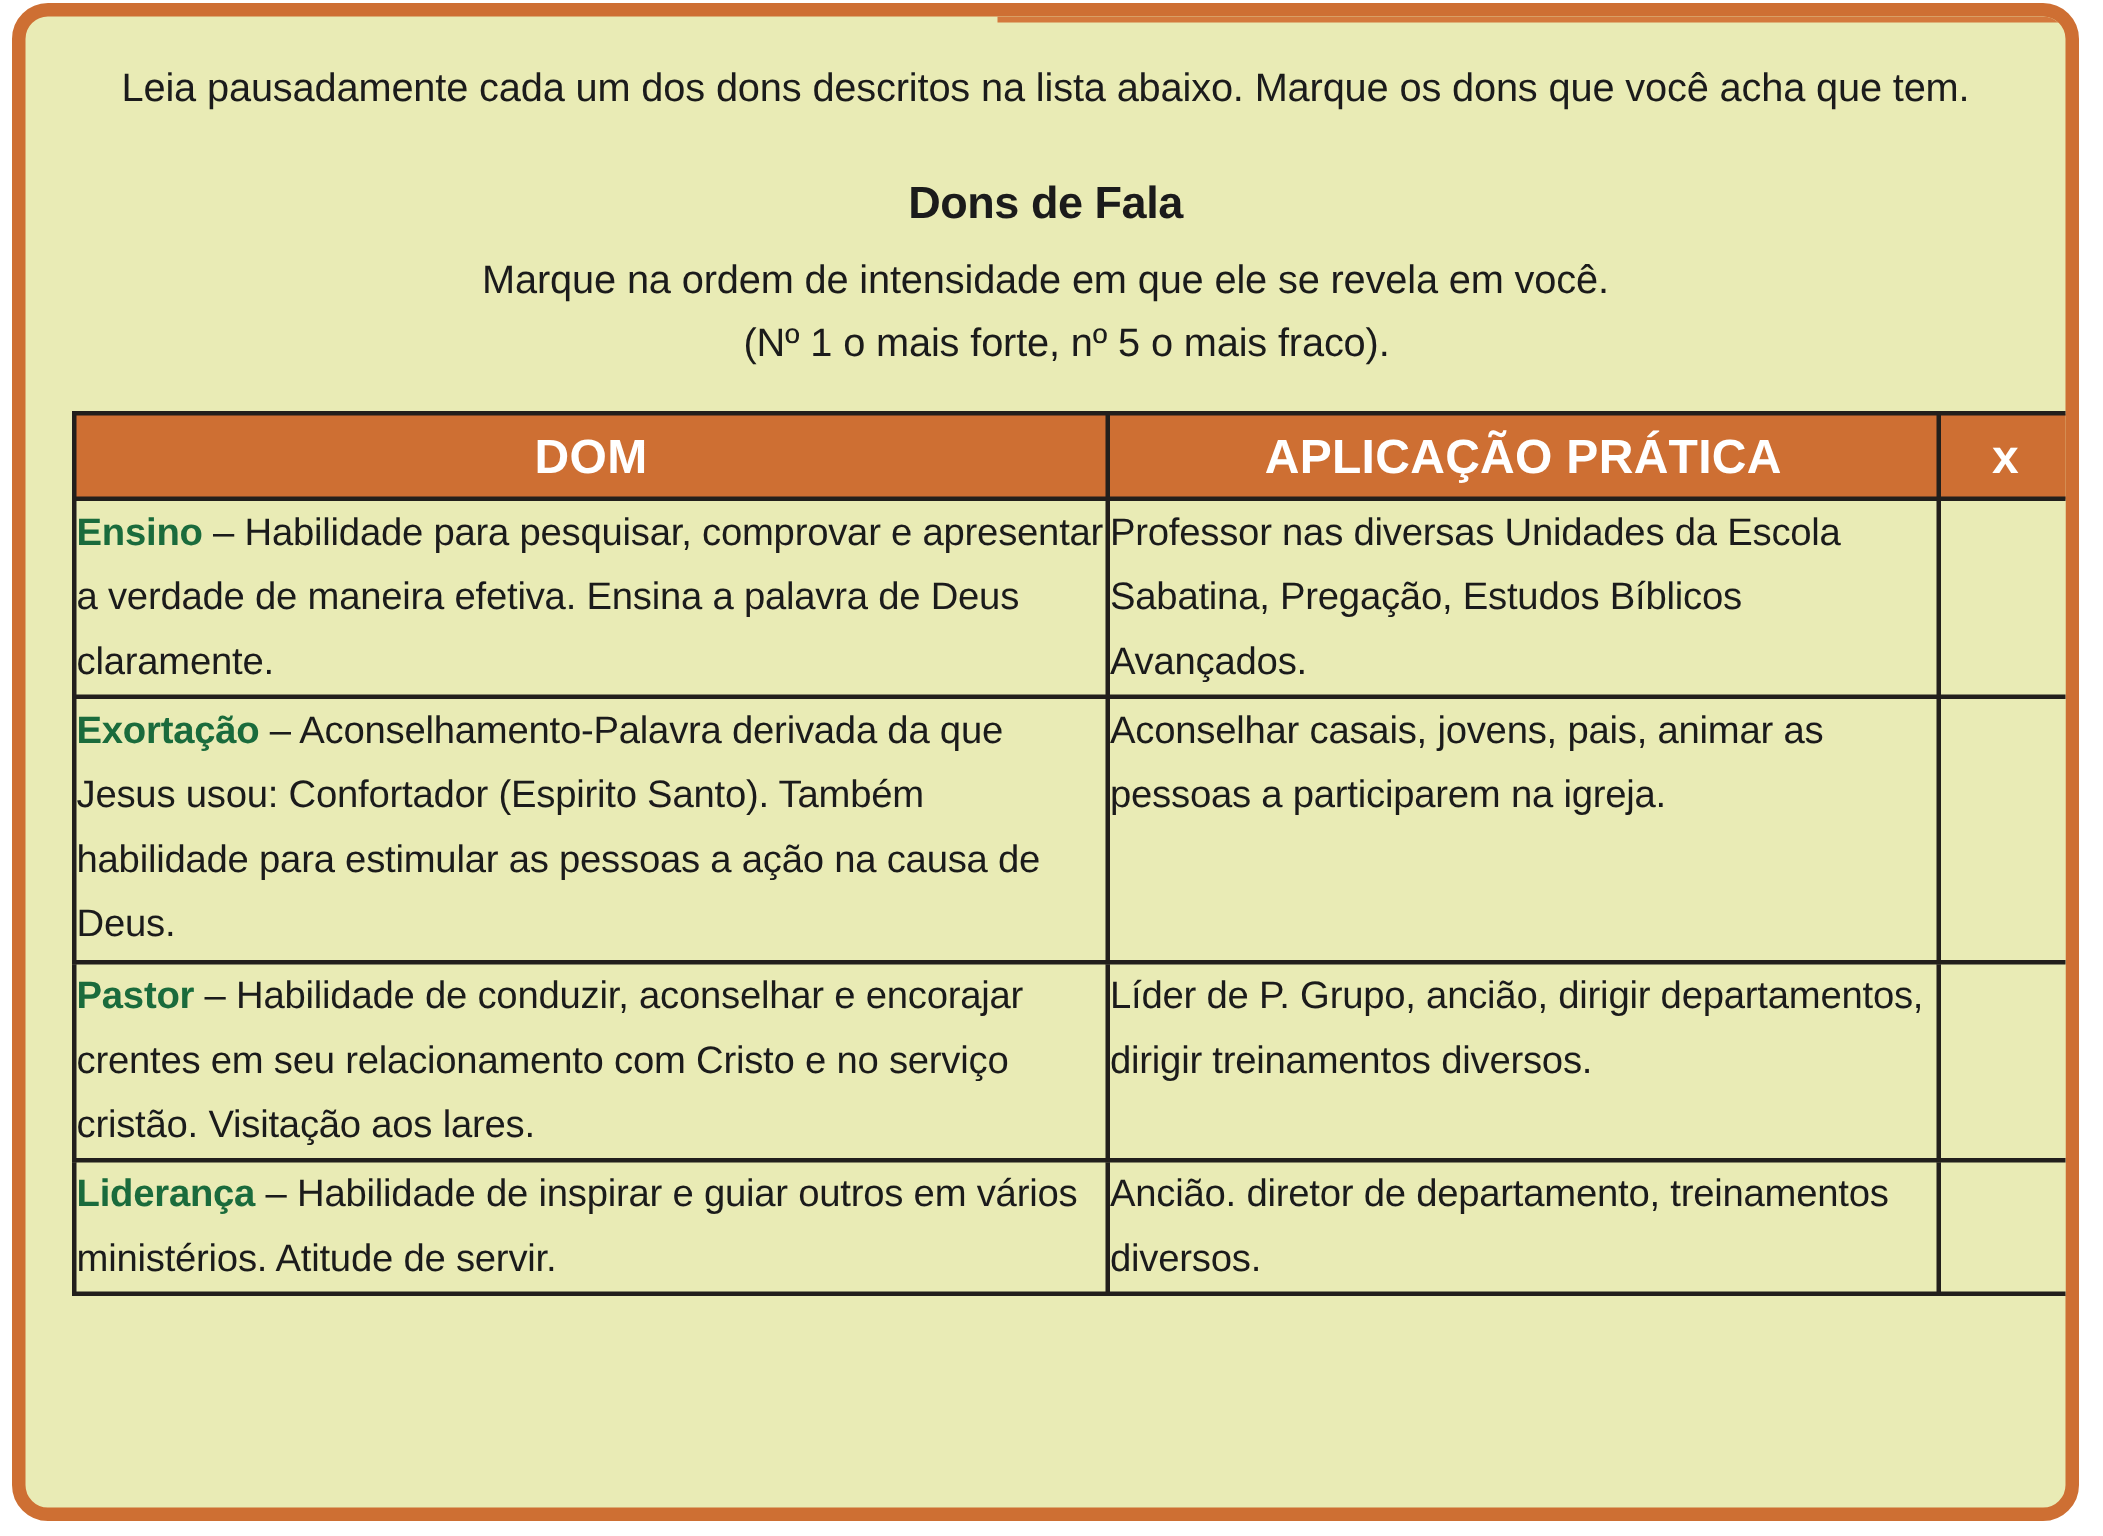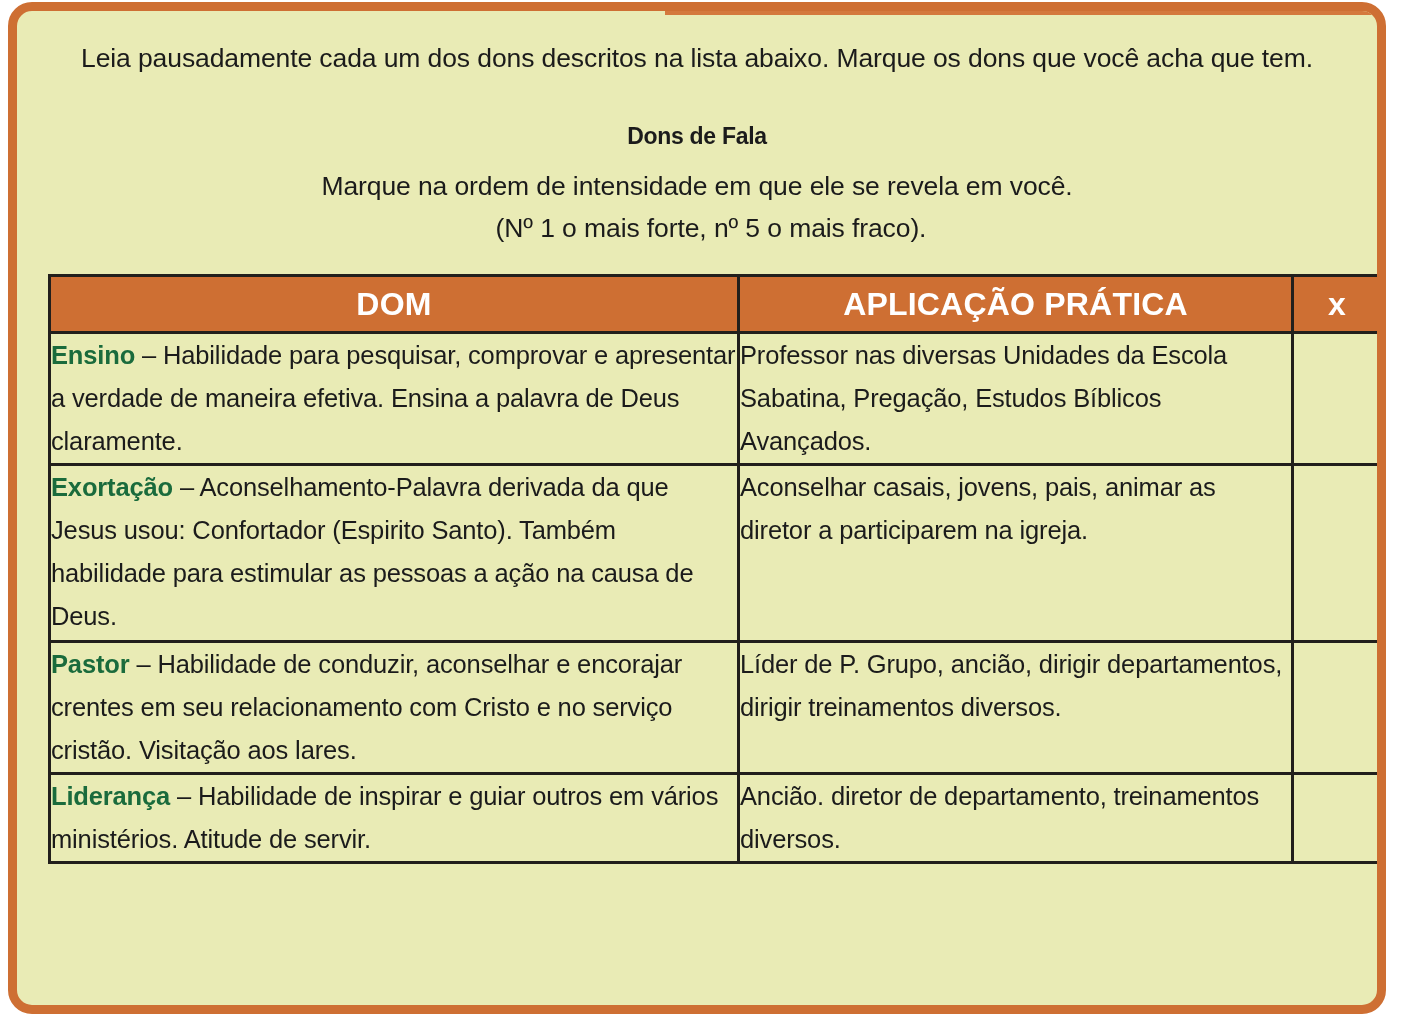--- a/index.html
+++ b/index.html
@@ -50,21 +50,21 @@
     line-height: 34px;
     color: #1b1b1b;
     letter-spacing: -0.1px;
   }
   .title {
     position: absolute;
     left: 0;
     top: 104px;
     width: 100%;
     text-align: center;
-    font-size: 23px;
+    font-size: 30px;
     line-height: 42px;
     font-weight: bold;
     color: #1b1b1b;
     letter-spacing: -0.3px;
   }
   .sub1 {
     position: absolute;
     left: 0;
     top: 158px;
     width: 100%;
@@ -163,21 +163,21 @@
 
 
       <tr class="r2">
         <td class="cell"><span class="gift-name">Ensino</span><span> – </span><span>Habilidade para pesquisar, comprovar e apresentar a verdade de maneira efetiva. Ensina a palavra de Deus claramente.</span></td>
         <td class="cell">Professor nas diversas Unidades da Escola Sabatina, Pregação, Estudos Bíblicos Avançados.</td>
         <td class="cell cell-x"></td>
       </tr>
 
       <tr class="r3">
         <td class="cell"><span class="gift-name">Exortação</span><span> – </span><span>Aconselhamento-Palavra derivada da que Jesus usou: Confortador (Espirito Santo). Também habilidade para estimular as pessoas a ação na causa de Deus.</span></td>
-        <td class="cell">Aconselhar casais, jovens, pais, animar as diretor a participarem na igreja.</td>
+        <td class="cell">Aconselhar casais, jovens, pais, animar as pessoas a participarem na igreja.</td>
         <td class="cell cell-x"></td>
       </tr>
 
       <tr class="r4">
         <td class="cell"><span class="gift-name">Pastor</span><span> – </span><span>Habilidade de conduzir, aconselhar e encorajar crentes em seu relacionamento com Cristo e no serviço cristão. Visitação aos lares.</span></td>
         <td class="cell">Líder de P. Grupo, ancião, dirigir departamentos, dirigir treinamentos diversos.</td>
         <td class="cell cell-x"></td>
       </tr>
 
       <tr class="r5">

